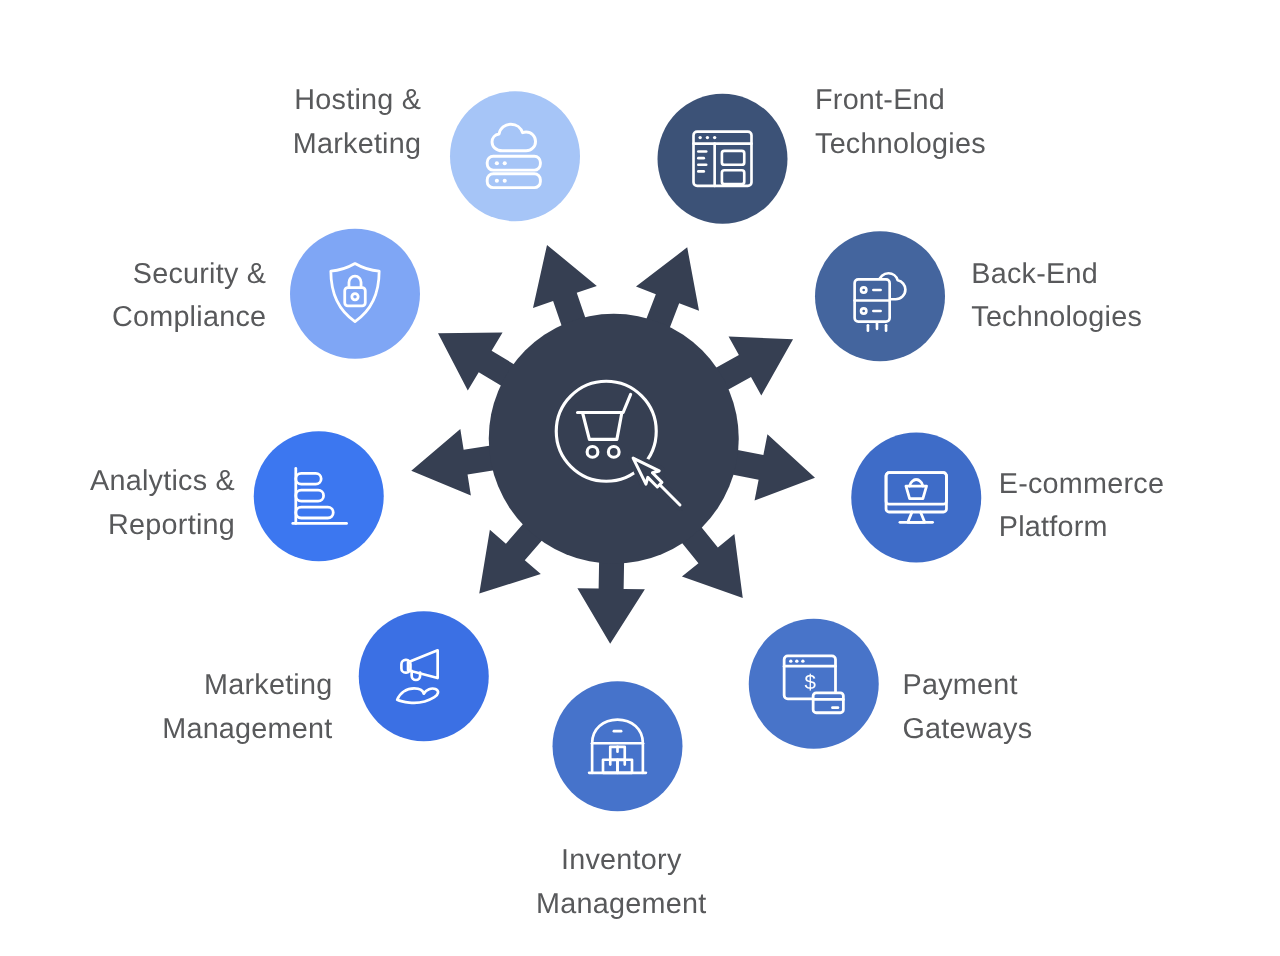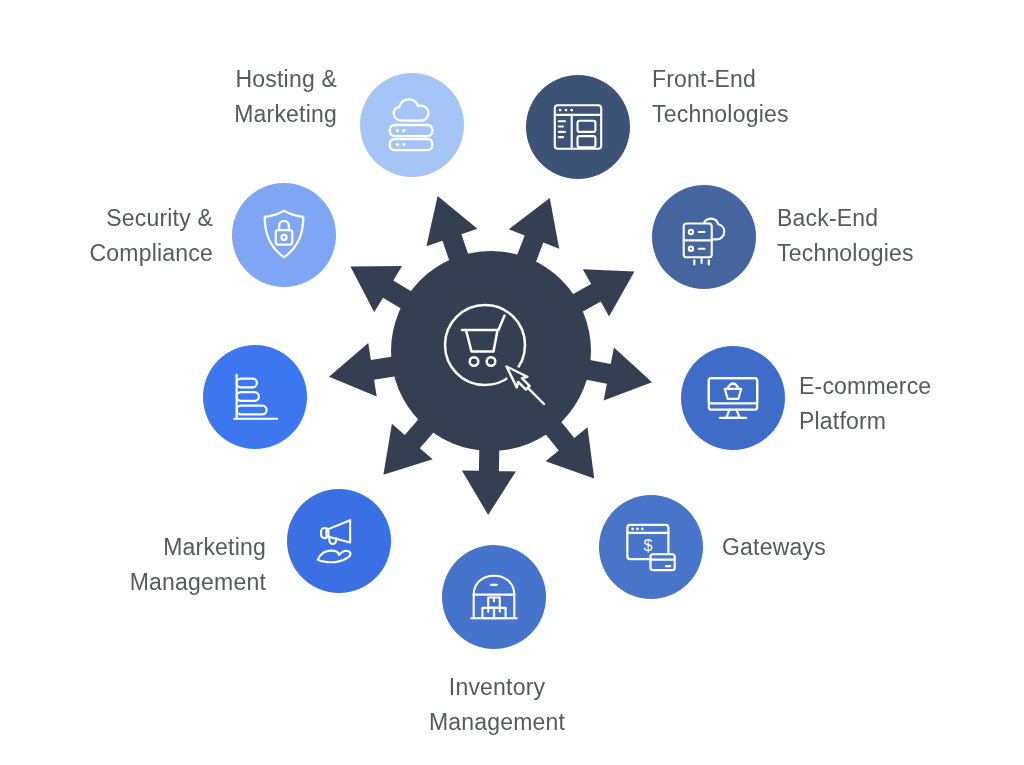--- a/index.html
+++ b/index.html
@@ -171,20 +171,21 @@
         <line x1="45.5" y1="49.8" x2="50" y2="49.8"></line>
       </g>
       <g fill="#fff" stroke="none">
         <circle cx="11" cy="11.3" r="1.4"></circle>
           <circle cx="16" cy="11.3" r="1.4"></circle>
           <circle cx="21" cy="11.3" r="1.4"></circle>
       </g>
     </svg>
   </div>
   <div class="label label-payment la-l">
+    <div>Payment</div>
     <div>Gateways</div>
   </div>
 
   <div class="node node-inventory" style="--node-color: #4673CB;">
     <svg class="icon" viewBox="0 0 60 60" width="58" height="58">
       <g stroke="#fff" stroke-width="2.2" fill="none" stroke-linecap="round" stroke-linejoin="round">
         <path d="M9,27.5 C9,15.5 18.3,8 30,8 C41.7,8 51,15.5 51,27.5"></path>
         <line x1="27" y1="17.5" x2="33" y2="17.5"></line>
         <line x1="9" y1="27.5" x2="51" y2="27.5"></line>
         <line x1="9" y1="27.5" x2="9" y2="52"></line>
@@ -223,20 +224,24 @@
     <svg class="icon" viewBox="0 0 60 60" width="58" height="58">
       <g stroke="#fff" stroke-width="2.3" fill="none" stroke-linecap="round" stroke-linejoin="round">
         <line x1="11" y1="7" x2="11" y2="52.5"></line>
         <line x1="8.5" y1="52.5" x2="53" y2="52.5"></line>
         <rect x="11" y="11" width="21" height="9" rx="4.5"></rect>
         <rect x="11" y="25" width="23" height="9" rx="4.5"></rect>
         <rect x="11" y="39" width="31" height="9" rx="4.5"></rect>
       </g>
     </svg>
   </div>
+  <div class="label label-analytics la-r">
+    <div>Analytics &amp;</div>
+    <div>Reporting</div>
+  </div>
 
   <div class="node node-security" style="--node-color: #7FA6F5;">
     <svg class="icon" viewBox="0 0 60 60" width="58" height="58">
       <g stroke="#fff" stroke-width="2.3" fill="none" stroke-linecap="round" stroke-linejoin="round">
         <path d="M30,5 C24,8.5 16.5,10.8 10,11.2 C10,27 14.5,42.5 30,53 C45.5,42.5 50,27 50,11.2 C43.5,10.8 36,8.5 30,5 Z"></path>
         <rect x="21.5" y="25" width="17" height="15" rx="2.5"></rect>
         <path d="M25,25 L25,20.5 C25,17.7 27.2,15.5 30,15.5 C32.8,15.5 35,17.7 35,20.5 L35,25"></path>
         <circle cx="30" cy="32.5" r="2.6"></circle>
       </g>
     </svg>

